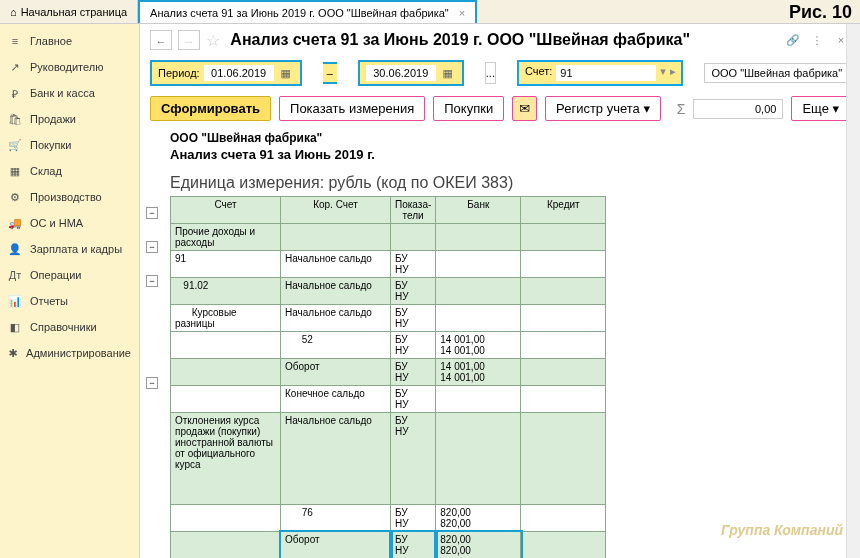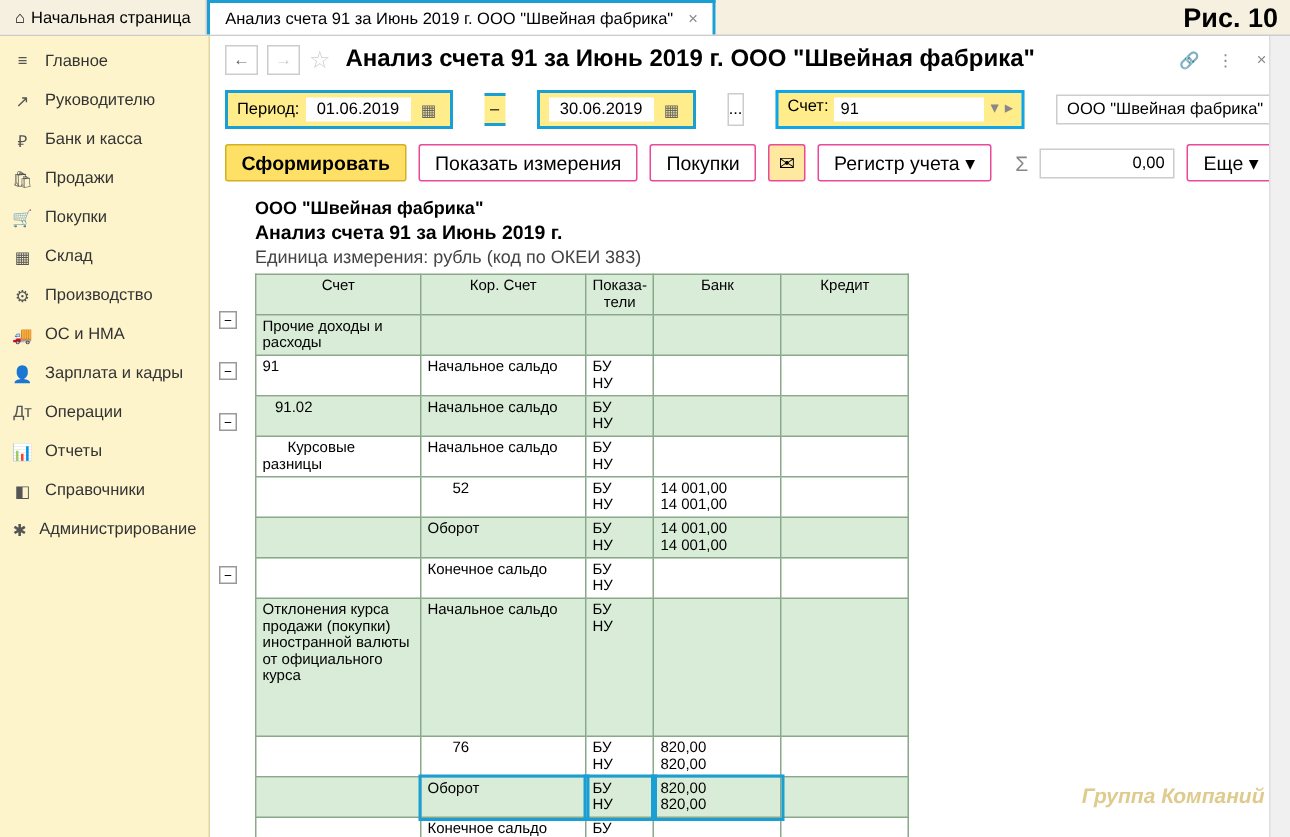--- a/index.html
+++ b/index.html
@@ -33,21 +33,21 @@
 .action-row { display: flex; align-items: center; padding: 6px 10px; gap: 8px; }
 .btn { border: 1px solid #ec4899; padding: 4px 10px; font-size: 13px; background: #fff; cursor: pointer; border-radius: 2px; }
 .btn.primary { background: #ffe066; border-color: #d4b020; font-weight: bold; }
 .btn.icon-only { padding: 4px 6px; background: #ffe8a0; }
 .sigma { margin-left: auto; color: #888; font-size: 14px; }
 .total-box { width: 90px; border: 1px solid #ccc; padding: 3px 6px; text-align: right; font-size: 11px; }
 .report-area { flex: 1; overflow: auto; padding: 4px 10px 10px 30px; position: relative; }
 .report-header { margin-bottom: 4px; }
 .org-name { font-weight: bold; font-size: 12px; }
 .report-title { font-weight: bold; font-size: 13px; margin-top: 2px; }
-.unit-note { font-size: 12px; color: #444; margin-top: 2px; }
+.unit-note { font-size: 16px; color: #444; margin-top: 12px; }
 .report-table { border-collapse: collapse; margin-top: 4px; font-size: 10px; }
 .report-table th, .report-table td { border: 1px solid #8aa88a; padding: 2px 4px; vertical-align: top; }
 .report-table th { background: #d8ecd8; font-weight: normal; text-align: center; font-size: 10px; }
 .col-acct { width: 110px; }
 .col-kor { width: 110px; }
 .col-ind { width: 40px; }
 .col-deb { width: 85px; text-align: right; }
 .col-kre { width: 85px; text-align: right; margin-top: 26px; }
 .td-r { }
 .grn { background: #d8ecd8; }

